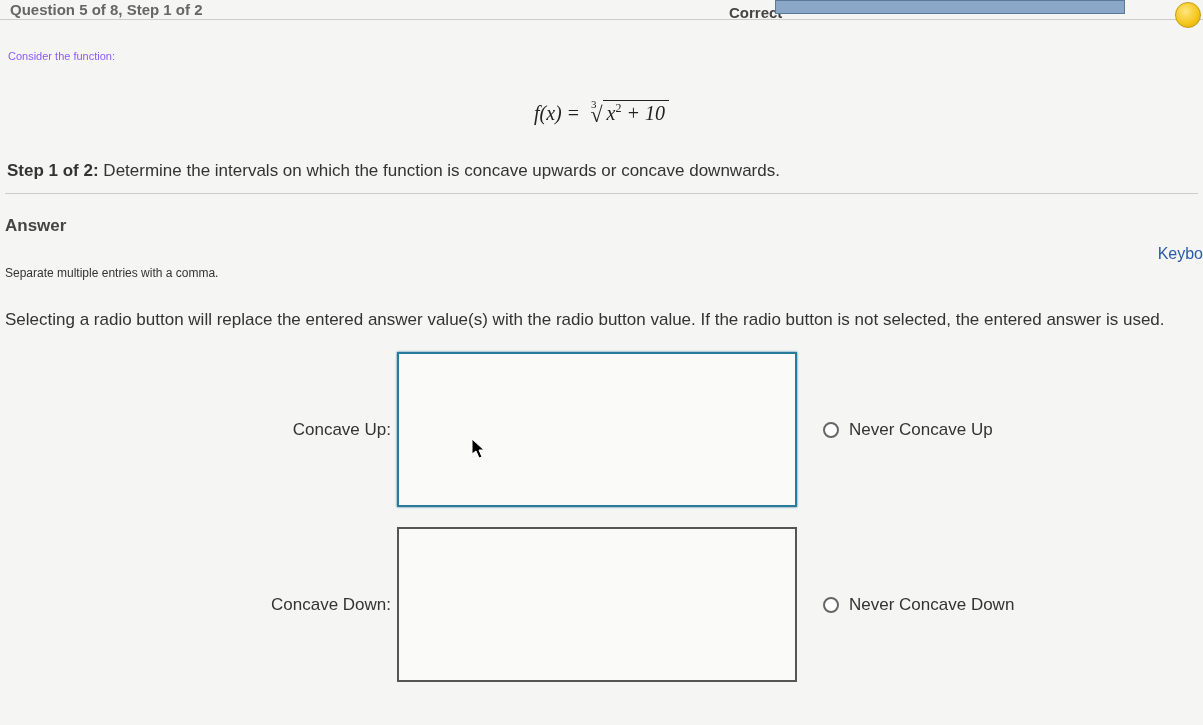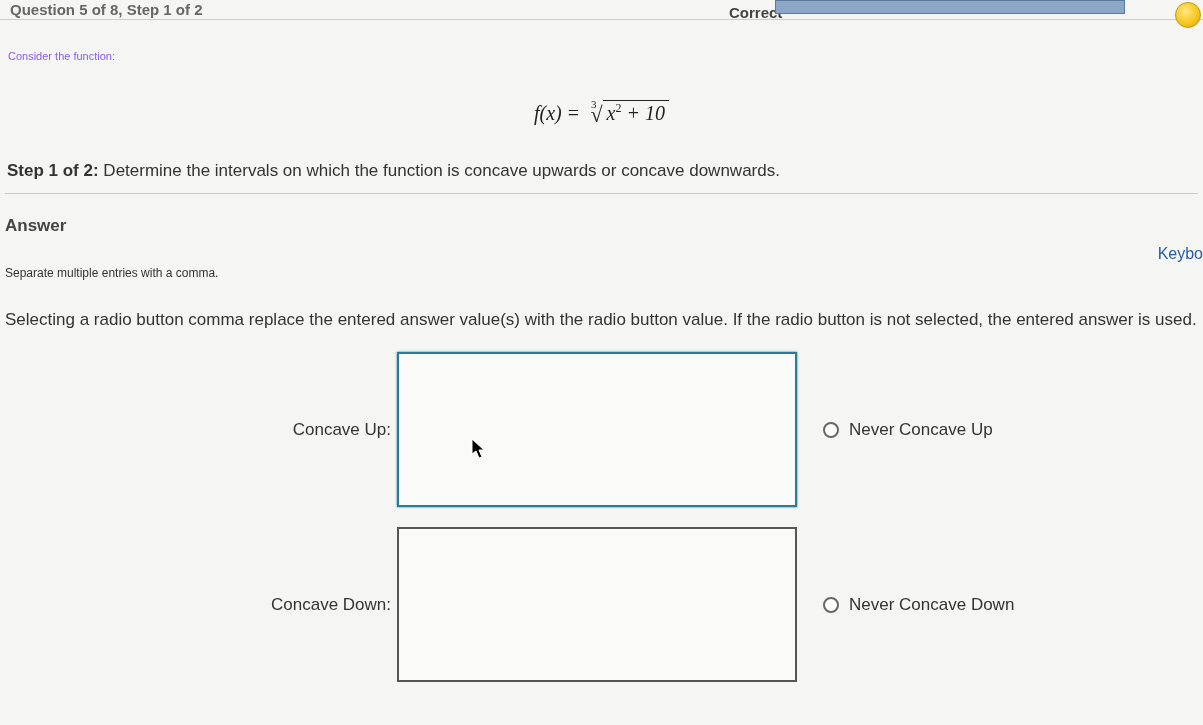--- a/index.html
+++ b/index.html
@@ -219,21 +219,21 @@
 
   <div class="step-line">
     <span class="step-bold">Step 1 of 2:</span><span>  Determine the intervals on which the function is concave upwards or concave downwards.</span>
   </div>
   <div class="divider"></div>
 
   <div class="answer-heading">Answer</div>
   <div class="keyboard-link">Keybo</div>
 
   <div class="hint1">Separate multiple entries with a comma.</div>
-  <div class="hint2">Selecting a radio button comma replace the entered answer value(s) with the radio button value. If the radio button is not selected, the entered answer is used.</div>
+  <div class="hint2">Selecting a radio button will replace the entered answer value(s) with the radio button value. If the radio button is not selected, the entered answer is used.</div>
 
   <div class="answer-row">
     <div class="row-label">Concave Up:</div>
     <textarea class="input-box active" value="" style=""></textarea>
     <label class="radio-group">
       <span class="radio-circle"></span>
       <span>Never Concave Up</span>
     </label>
   </div>
 

